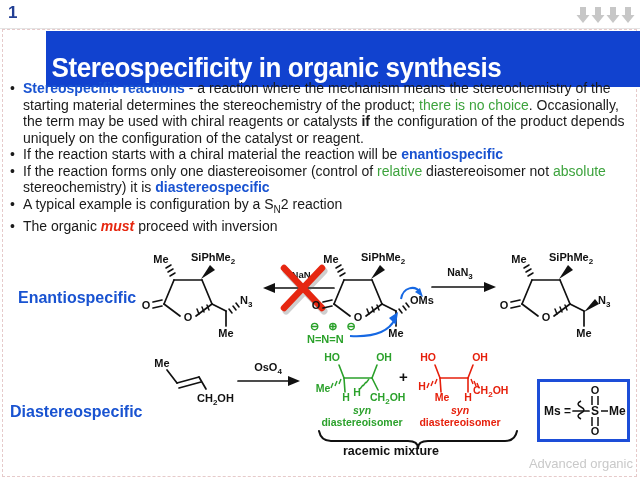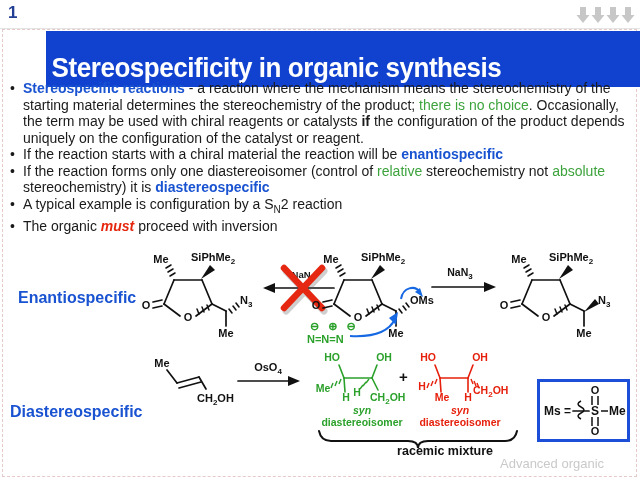--- a/index.html
+++ b/index.html
@@ -57,25 +57,25 @@
   .gr-hash { stroke:var(--struct-green); stroke-width:1.4; }
   .green-struct text { fill:var(--struct-green); font-weight:bold; font-size:10.5px; }
   .rd-bond { stroke:var(--struct-red); stroke-width:1.6; fill:none; stroke-linecap:round; }
   .rd-hash { stroke:var(--struct-red); stroke-width:1.4; }
   .red-struct text { fill:var(--struct-red); font-weight:bold; font-size:10.5px; }
   .barrow { stroke:#1668e3; stroke-width:2; fill:none; }
   .bhead  { fill:#1668e3; }
   .gr-text { fill:var(--struct-green); }
 
   .plus-sign { position:absolute; left:399px; top:368px; font-size:15px; font-weight:bold; color:#111; }
-  .racemic { position:absolute; left:343px; top:444px; width:150px; text-align:right;
+  .racemic { position:absolute; left:343px; top:444px; width:150px; text-align:left;
              font-size:12.5px; font-weight:bold; color:#111; }
   .ms-box { position:absolute; left:537px; top:379px; width:93px; height:63px;
             border:3px solid #1d4ed8; background:#fff; }
-  .credit { position:absolute; left:500px; top:456px; width:133px; 
+  .credit { position:absolute; left:500px; top:456px; width:133px; text-align:right;
             font-size:13px; color:#c9c9c9; }
 </style>
 </head>
 <body style="--title-bar: #1142cf; --accent-blue: #1953d1; --green: #3da33d; --red: #e6270f; --struct-green: #2ba12b; --struct-red: #e6200c;">
 
 <div class="top-bar">
   <span class="page-number">1</span>
   <div class="nav-arrows">
     <svg width="14" height="18">
         <path d="M4 1 h6 v8 h3.5 L7 17 L0.5 9 H4 z" fill="#c7c7c7"></path>
@@ -94,21 +94,21 @@
 
 <div class="slide-border"></div>
 
 <div class="title-bar">
   <h1>Stereospecificity in organic synthesis</h1>
 </div>
 
 <ul class="bullets">
     <li><span class="seg-blue">Stereospecific reactions</span><span class="seg-plain"> - a reaction where the mechanism means the stereochemistry of the starting material determines the stereochemistry of the product; </span><span class="seg-green">there is no choice</span><span class="seg-plain">. Occasionally, the term may be used with chiral reagents or catalysts </span><span class="seg-bold">if</span><span class="seg-plain"> the configuration of the product depends uniquely on the configuration of the catalyst or reagent.</span></li>
     <li><span class="seg-plain">If the reaction starts with a chiral material the reaction will be </span><span class="seg-blue">enantiospecific</span></li>
-    <li><span class="seg-plain">If the reaction forms only one diastereoisomer (control of </span><span class="seg-green">relative</span><span class="seg-plain"> stereochemistry not </span><span class="seg-green">absolute</span><span class="seg-plain"> stereochemistry) it is </span><span class="seg-blue">diastereospecific</span></li>
+    <li><span class="seg-plain">If the reaction forms only one diastereoisomer (control of </span><span class="seg-green">relative</span><span class="seg-plain"> diastereoisomer not </span><span class="seg-green">absolute</span><span class="seg-plain"> stereochemistry) it is </span><span class="seg-blue">diastereospecific</span></li>
     <li><span class="seg-plain">A typical example is configuration by a S</span><sub class="seg-sub">N</sub><span class="seg-plain">2 reaction</span></li>
     <li><span class="seg-plain">The organic </span><span class="seg-red">must</span><span class="seg-plain"> proceed with inversion</span></li>
   </ul>
 
 <div class="rx-label" style="left:18px; top:289px;">Enantiospecific</div>
 
 <svg class="abs struct" style="left:134px; top:248px;" width="130" height="95">
   <line class="bond" x1="40" y1="32" x2="68" y2="32"></line>
   <line class="bond" x1="68" y1="32" x2="78" y2="56"></line>
   <line class="bond" x1="30" y1="56" x2="40" y2="32"></line>

